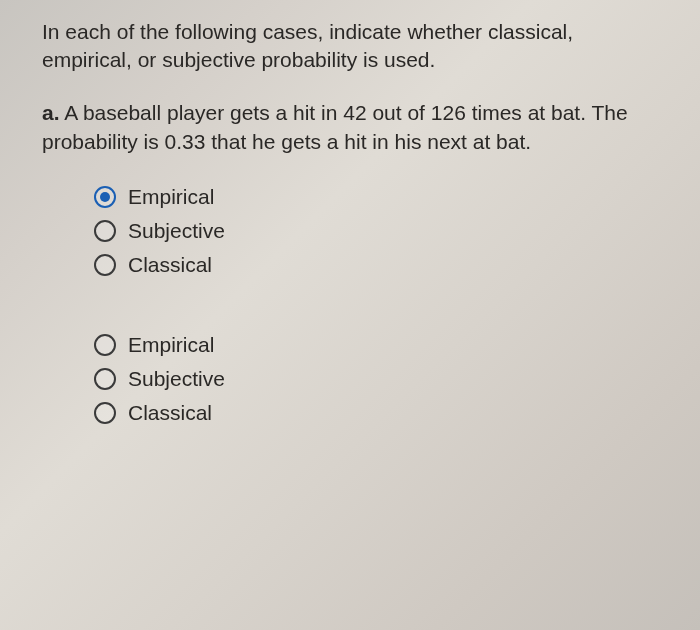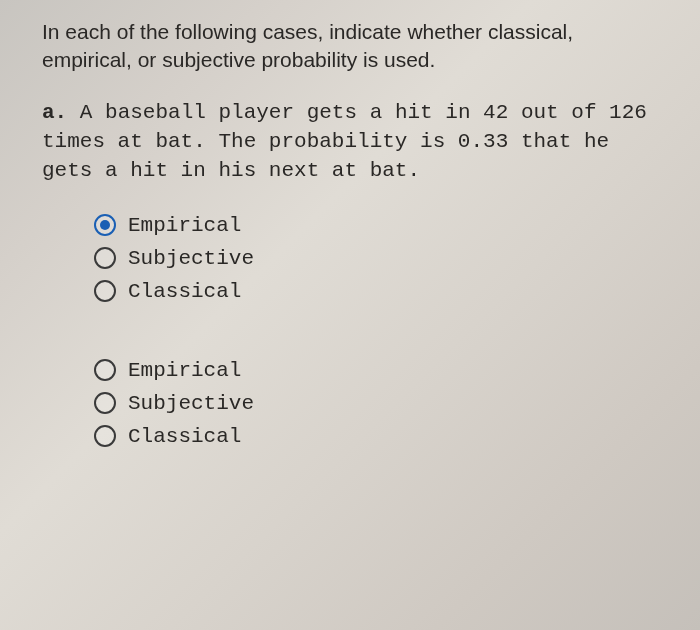--- a/index.html
+++ b/index.html
@@ -15,36 +15,35 @@
       padding: 18px 42px;
       color: #2a2826;
     }
     .intro {
       font-size: 21px;
       line-height: 1.35;
       margin-bottom: 24px;
     }
     .question {
       margin-bottom: 34px;
-      font-family: Liberation Mono, monospace;
     }
     .question-text {
       font-size: 21px;
       line-height: 1.38;
       margin-bottom: 28px;
     }
     .question-text .label {
       font-weight: bold;
     }
     .options {
       margin-left: 52px;
     }
     .option {
       display: flex;
-      align-items: flex-start;
+      align-items: center;
       margin-bottom: 10px;
       font-size: 21px;
     }
     .radio {
       width: 18px;
       height: 18px;
       border: 2px solid #3a3a3a;
       border-radius: 50%;
       margin-right: 12px;
       display: inline-flex;

